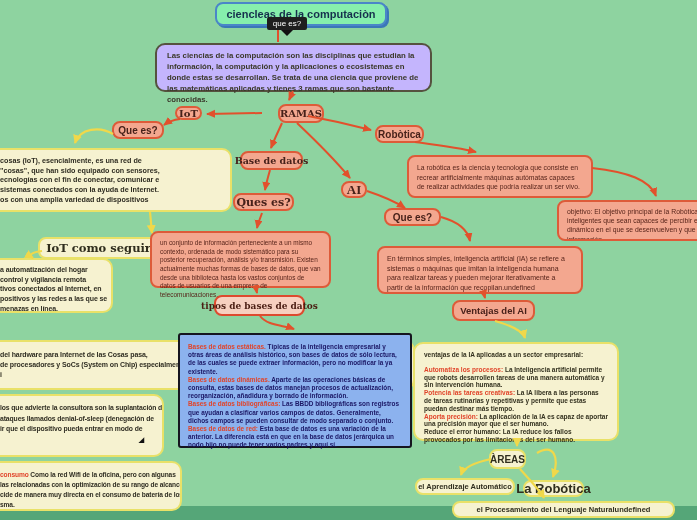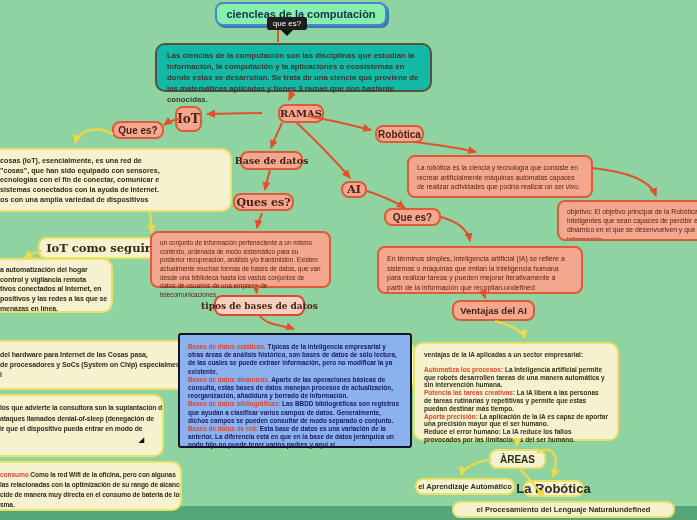--- a/index.html
+++ b/index.html
@@ -10,21 +10,21 @@
   }
   .abs{position:absolute; box-sizing:border-box;}
   .node{
     display:flex; align-items:center; justify-content:center;
     white-space:nowrap; font-weight:bold; text-align:center;
   }
   .salmon{background:#f3a78f; border:2px solid #dd5b39; border-radius:8px; color:#47211a;}
   .salmonbox{background:#f3a78f; border:2px solid #dd5b39; border-radius:8px; color:#57241a;}
   .cream{background:#f6f2d0; border:2px solid #e9e168; border-radius:10px; color:#2f2d22;}
   .creamnode{background:#f6f2d0; border:2px solid #e9e168; border-radius:8px; color:#2f2d1d;}
-  .introbox{background:#14b8a6; border:2px solid #55523f; border-radius:10px; color:#3a382a;}
+  .introbox{background:#c4b5fd; border:2px solid #55523f; border-radius:10px; color:#3a382a;}
   .rootnode{background:#86efac; border:2px solid #4a86c8; border-radius:8px; color:#16304d;
             box-shadow:2px 2px 0 #3a77b8;}
   .tooltip{background:#1e1e1e; color:#ffffff; border-radius:2px;
            display:flex; align-items:center; justify-content:center;}
   .tooltip:after{content:""; position:absolute; left:50%; top:100%; margin-left:-6px;
            border:6px solid transparent; border-top-color:#111; border-bottom-width:0;}
   .bluebox{background:#8cb2ee; border:2px solid #15151f; border-radius:3px; color:#1a1664;}
   .lightpink{background:#f7d0c0; border:2px solid #dd4a2f; border-radius:8px; color:#4a1d12;}
   .serif{font-family:"DejaVu Serif", serif;}
   .ln{white-space:nowrap;}
@@ -89,37 +89,37 @@
   </div>
 
   <div class="abs introbox z3" style="left:155px; top:43px; width:277px; height:49px; padding:5px 10px; font-size:7.8px; font-weight:600; line-height:1.42;">
     <span>Las ciencias de la computación son las disciplinas que estudian la información, la computación y la aplicaciones o ecosistemas en donde estas se desarrollan. Se trata de una ciencia que proviene de las matemáticas aplicadas y tienes 3 ramas que son bastante conocidas.</span>
   </div>
 
   <div class="abs node salmon serif z3" style="left:262px; top:104px; width:46px; height:19px; font-size:10px;margin-left:16px;">
     <span>RAMAS</span>
   </div>
 
-  <div class="abs node salmon serif z3" style="left:175px; top:106px; width:27px; height:26px; font-size:12px;">
+  <div class="abs node salmon serif z3" style="left:175px; top:106px; width:27px; height:14px; font-size:10px;">
     <span>IoT</span>
   </div>
 
   <div class="abs node salmon z3" style="left:112px; top:121px; width:52px; height:18px; font-size:10px;">
     <span>Que es?</span>
   </div>
 
   <div class="abs node salmon z3" style="left:375px; top:125px; width:49px; height:18px; font-size:10px;">
     <span>Robòtica</span>
   </div>
 
   <div class="abs node salmon serif z3" style="left:240px; top:151px; width:63px; height:19px; font-size:9.5px;">
     <span>Base de datos</span>
   </div>
 
-  <div class="abs node salmon serif z3" style="left:341px; top:181px; width:26px; height:17px; font-size:11px;">
+  <div class="abs node salmon serif z3" style="left:341px; top:181px; width:26px; height:17px; font-size:13px;font-family:Liberation Serif, serif;">
     <span>AI</span>
   </div>
 
   <div class="abs node salmon serif z3" style="left:233px; top:193px; width:61px; height:18px; font-size:11px;">
     <span>Ques es?</span>
   </div>
 
   <div class="abs node salmon z3" style="left:384px; top:208px; width:57px; height:18px; font-size:10px;">
     <span>Que es?</span>
   </div>
@@ -129,21 +129,21 @@
   </div>
 
   <div class="abs node lightpink serif z3" style="left:214px; top:295px; width:91px; height:21px; font-size:9px;">
     <span>tipos de bases de datos</span>
   </div>
 
   <div class="abs node creamnode serif z3" style="left:38px; top:237px; width:149px; height:22px; font-size:11.5px;">
     <span>IoT como seguiridad</span>
   </div>
 
-  <div class="abs node creamnode z3" style="left:489px; top:449px; width:57px; height:20px; font-size:10px;">
+  <div class="abs node creamnode z3" style="left:489px; top:449px; width:37px; height:20px; font-size:10px;">
     <span>ÀREAS</span>
   </div>
 
   <div class="abs node creamnode z3" style="left:415px; top:478px; width:100px; height:17px; font-size:7.5px;">
     <span>el Aprendizaje Automático</span>
   </div>
 
   <div class="abs node creamnode z3" style="left:523px; top:480px; width:61px; height:17px; font-size:13px;">
     <span>La Robótica</span>
   </div>

